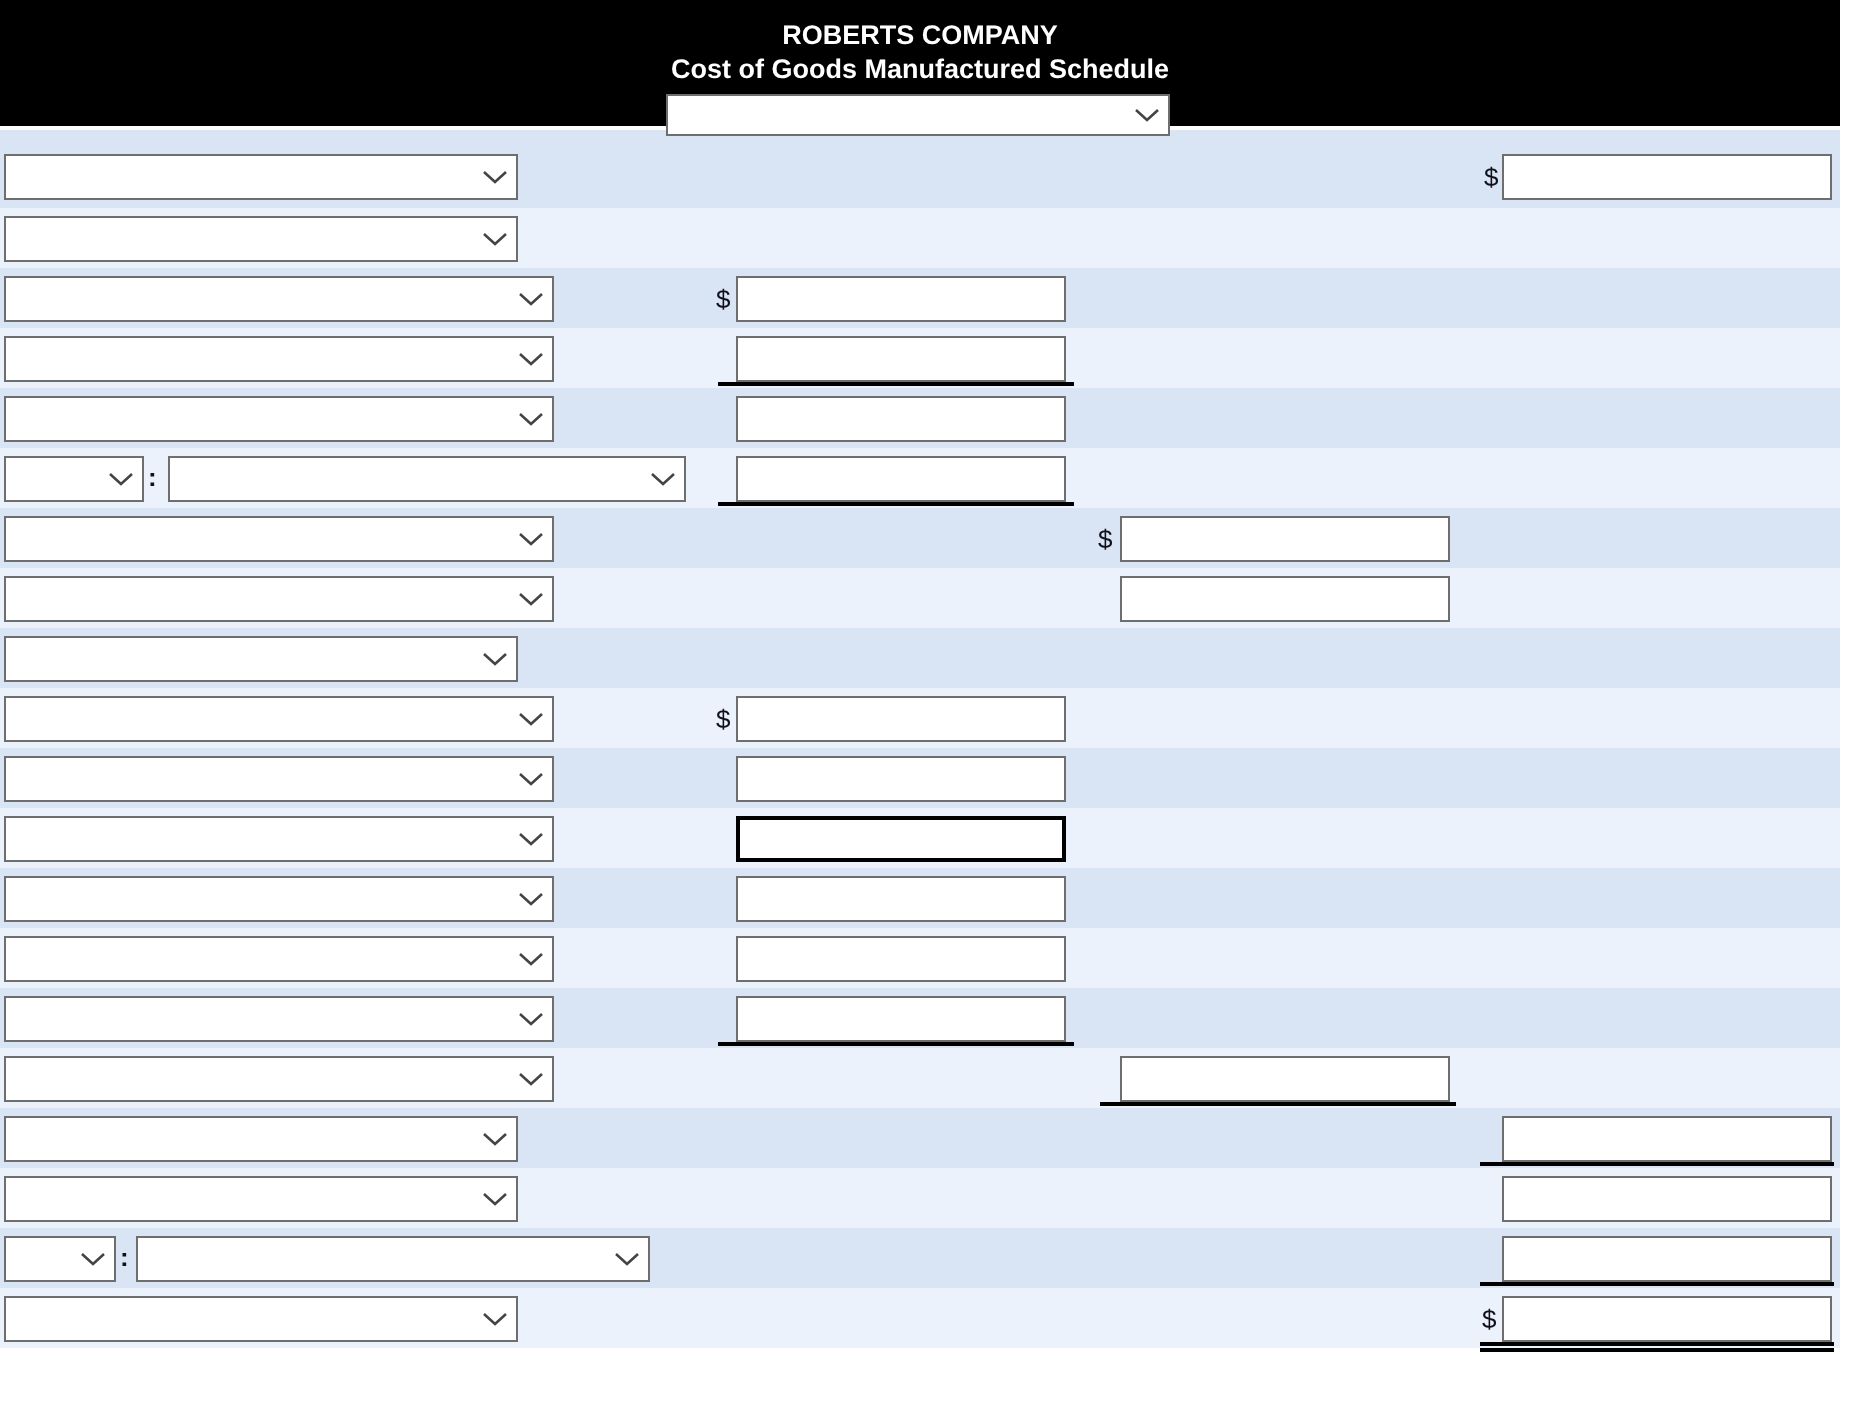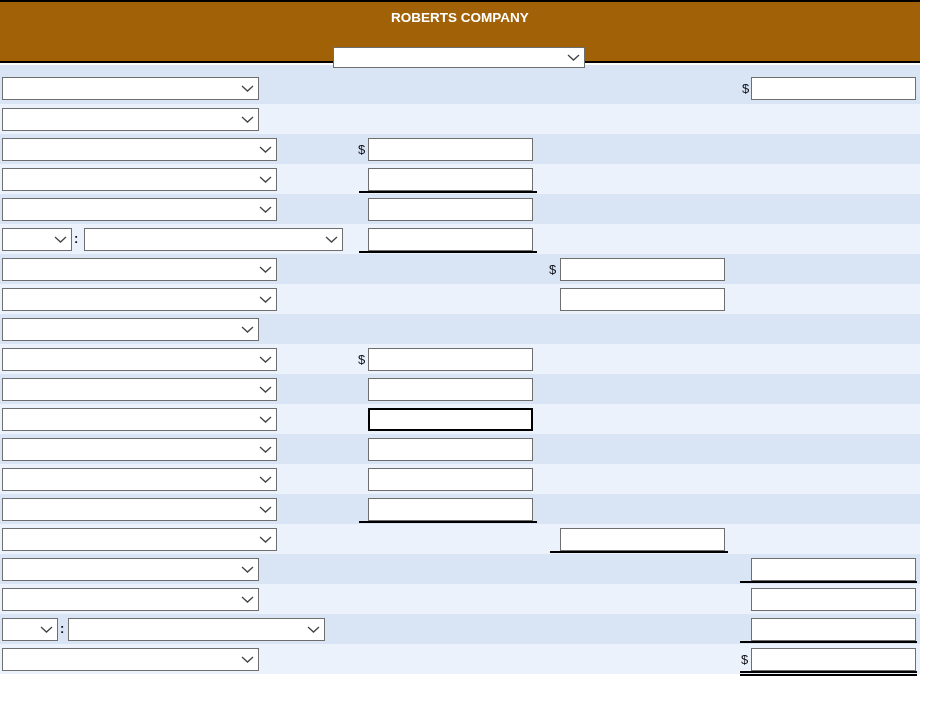--- a/index.html
+++ b/index.html
@@ -1,18 +1,18 @@
 <!DOCTYPE html>
 <html><head>
 <meta charset="utf-8">
 <style>
   html,body{margin:0;padding:0;background:#fff;font-family:"Liberation Sans",sans-serif;}
   .page{position:relative;width:929px;height:706px;background:#ffffff;overflow:hidden;}
 
-  .header{position:absolute;left:0;top:0;width:920px;height:59px;background:#a16207;
+  .header{position:absolute;left:0;top:0;width:920px;height:59px;background:#000000;
           border-top:2px solid #000;border-bottom:2px solid #000;}
   .h-line1{padding-top:8px;text-align:center;color:#fff;font-weight:bold;font-size:13.5px;}
   .h-line2{margin-top:2px;text-align:center;color:#fff;font-weight:bold;font-size:13.5px;}
 
   .row{position:absolute;left:0;width:920px;height:30px;}
   .tall{height:39px;}
   .dark{background:#d9e4f5;}
   .light{background:#ecf2fc;}
 
   .selwrap{position:absolute;top:4px;height:23px;}
@@ -37,20 +37,21 @@
   .hdr-selwrap select.sel{height:21px;}
   .hdr-selwrap .chev{top:7px;}
 </style>
 </head>
 <body>
 
 <div class="page">
 
   <div class="header">
     <div class="h-line1">ROBERTS COMPANY</div>
+    <div class="h-line2">Cost of Goods Manufactured Schedule</div>
   </div>
   <span class="hdr-selwrap">
     <select class="sel"></select>
     <span class="chev"><svg width="13" height="7" viewBox="0 0 13 7">
           <path d="M1 1 L6.5 6 L12 1" fill="none" stroke="#444" stroke-width="1.3"></path>
         </svg></span>
   </span>
 
   <div class="row tall dark" style="top:65px">
     <span class="selwrap" style="left:2px;width:257px">

